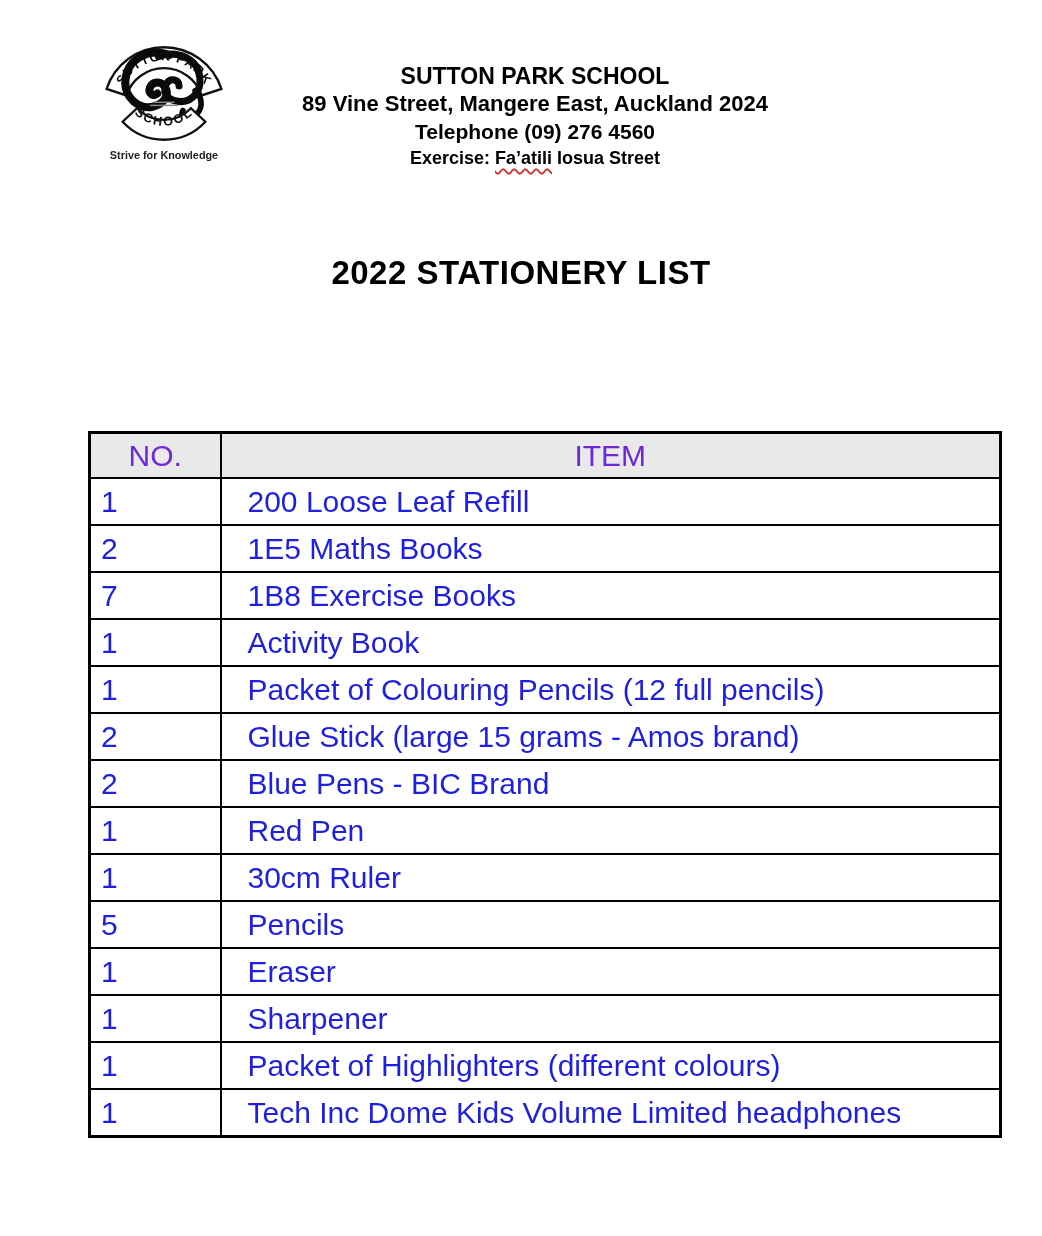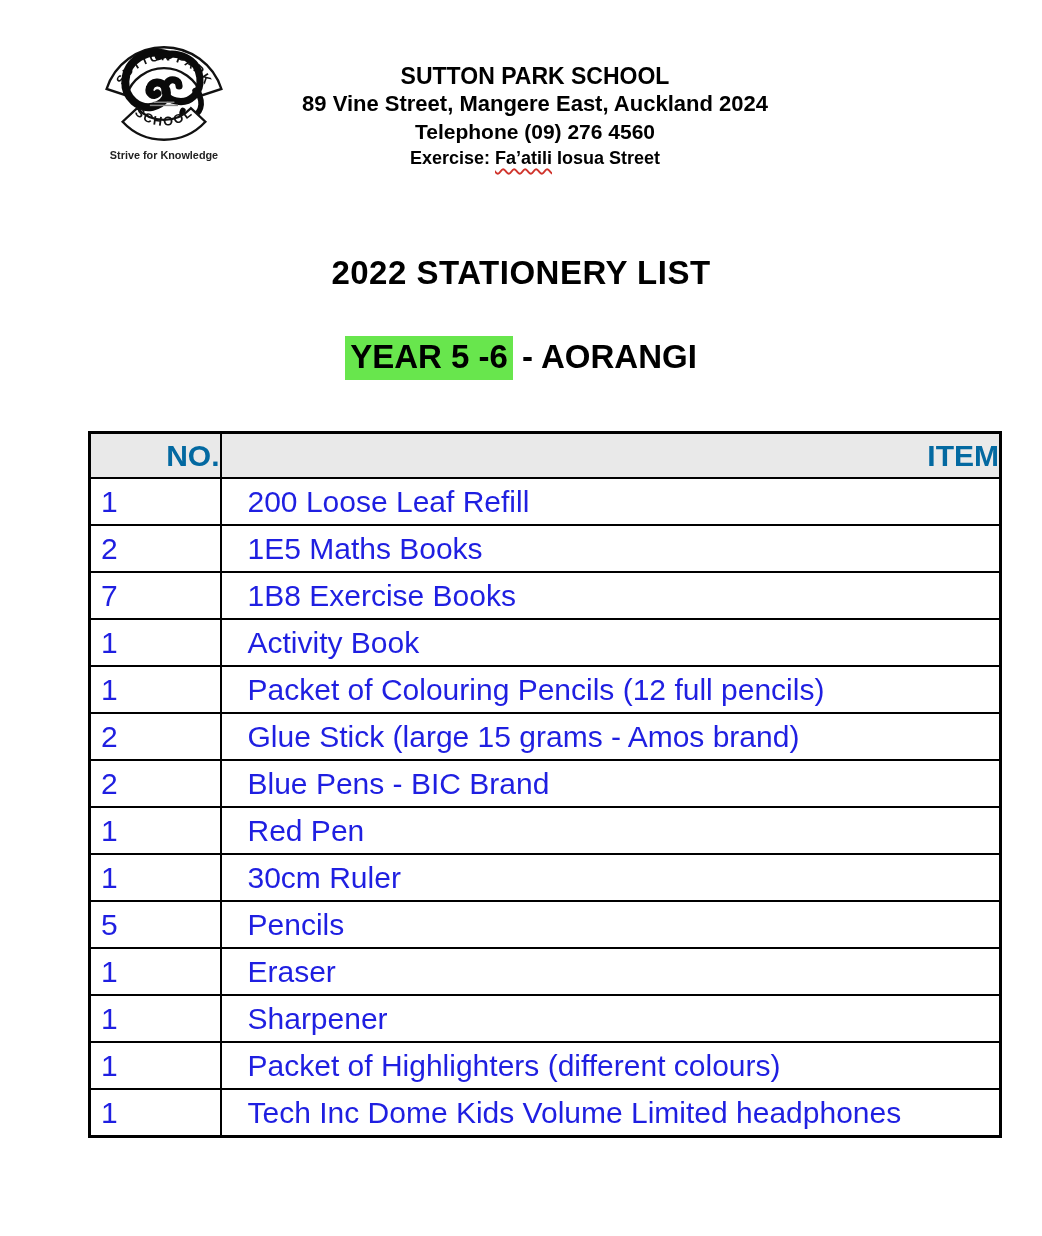--- a/index.html
+++ b/index.html
@@ -87,24 +87,24 @@
     table-layout:fixed;
     background:#fff;
     border:3px solid var(--border-black);
   }
   table.stationery th,
   table.stationery td{
     border:2px solid var(--border-black);
   }
   table.stationery th{
     background:var(--header-bg);
-    color:#0369a1;
+    color:#6d28d9;
     font-size:30px;
-    font-weight:bold;
-    text-align:right;
+    font-weight:normal;
+    text-align:center;
     height:43px;
     line-height:43px;
   }
   .col-no{width:131px;}
   table.stationery td{
     color:var(--item-blue);
     font-size:30px;
     font-weight:normal;
     height:44px;
     line-height:45px;
@@ -150,21 +150,20 @@
 
   <div class="school-info">
     <div class="school-name">SUTTON PARK SCHOOL</div>
     <div class="school-address">89 Vine Street, Mangere East, Auckland 2024</div>
     <div class="school-phone">Telephone (09) 276 4560</div>
     <div class="school-principal"><span>Exercise: </span><span class="squiggle">Fa’atili</span><span> Iosua Street</span></div>
   </div>
 
   <h1 class="doc-title">2022 STATIONERY LIST</h1>
 
-  <div class="doc-subtitle"><span class="hl">YEAR 5 -6</span><span> - AORANGI</span></div>
 
   <table class="stationery">
     <thead>
       <tr>
         <th class="col-no">NO.</th>
         <th>ITEM</th>
       </tr>
     </thead>
     <tbody>
 

